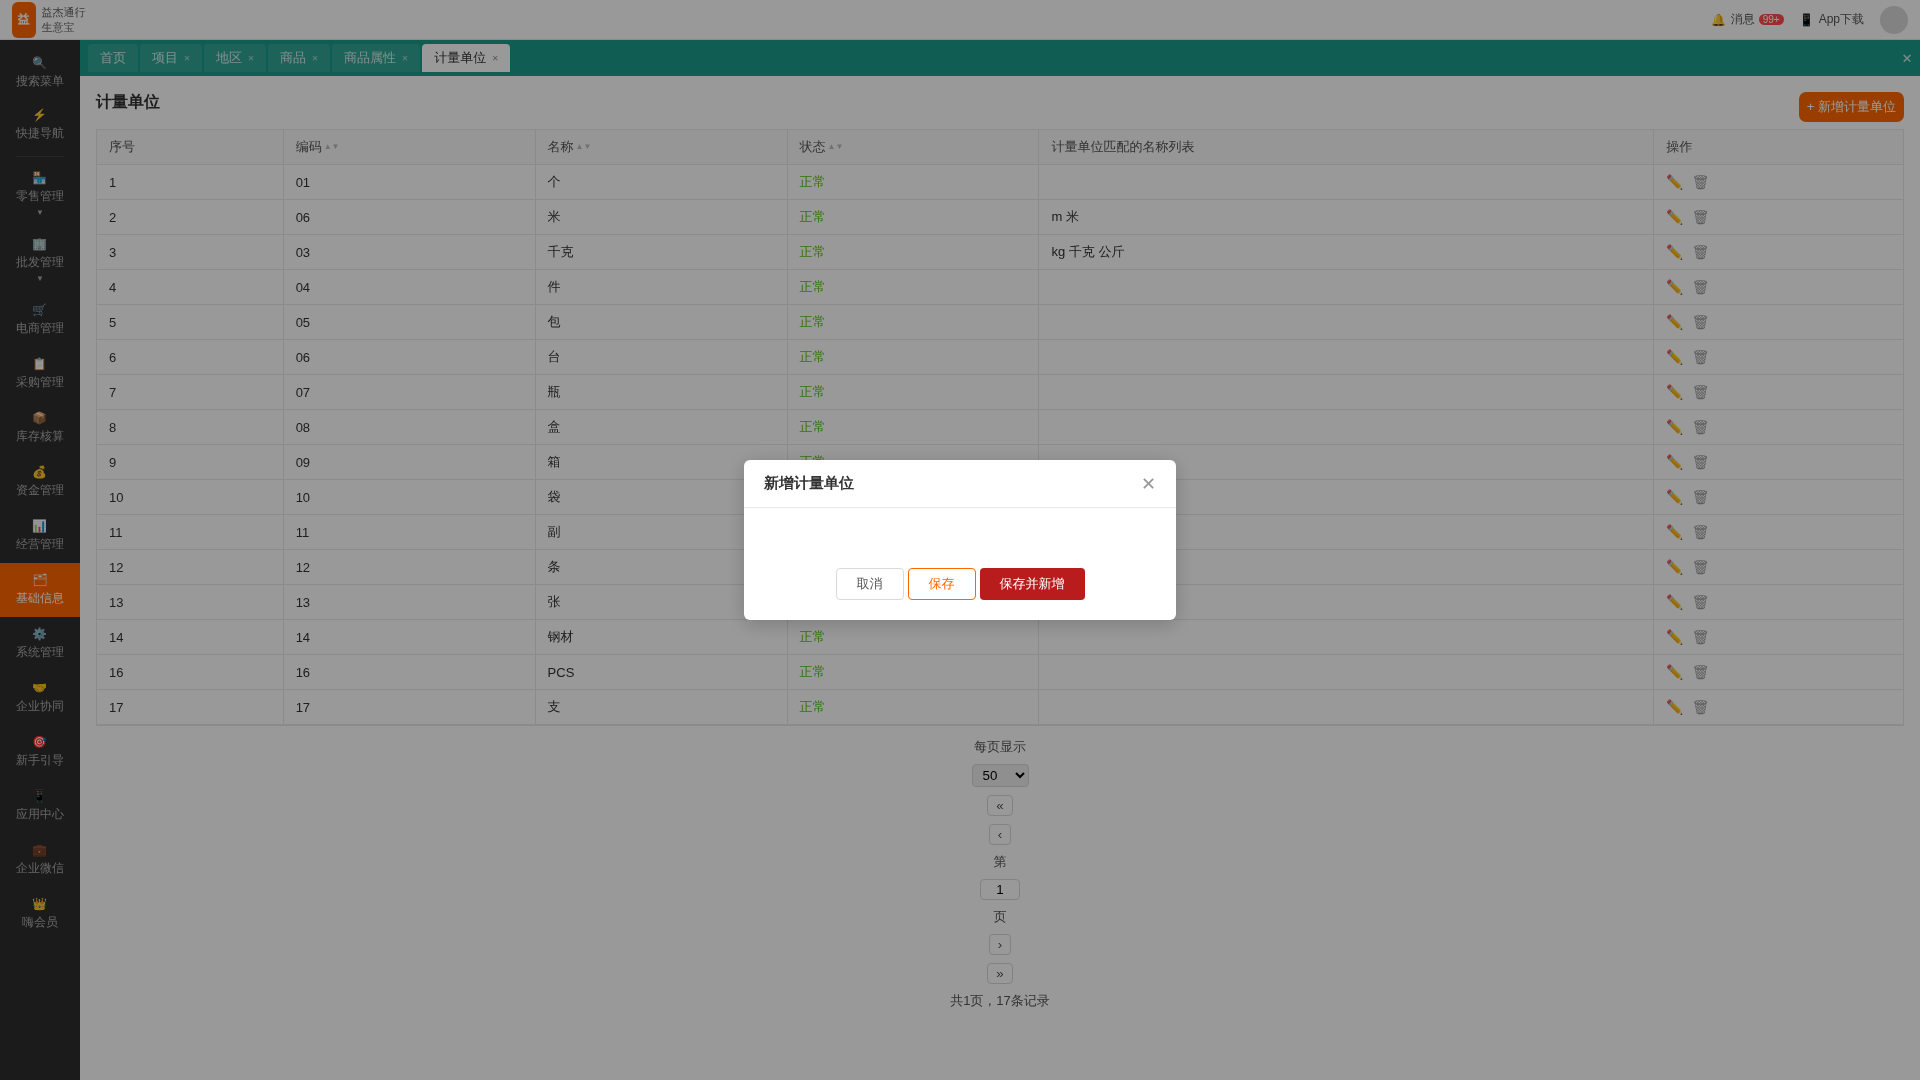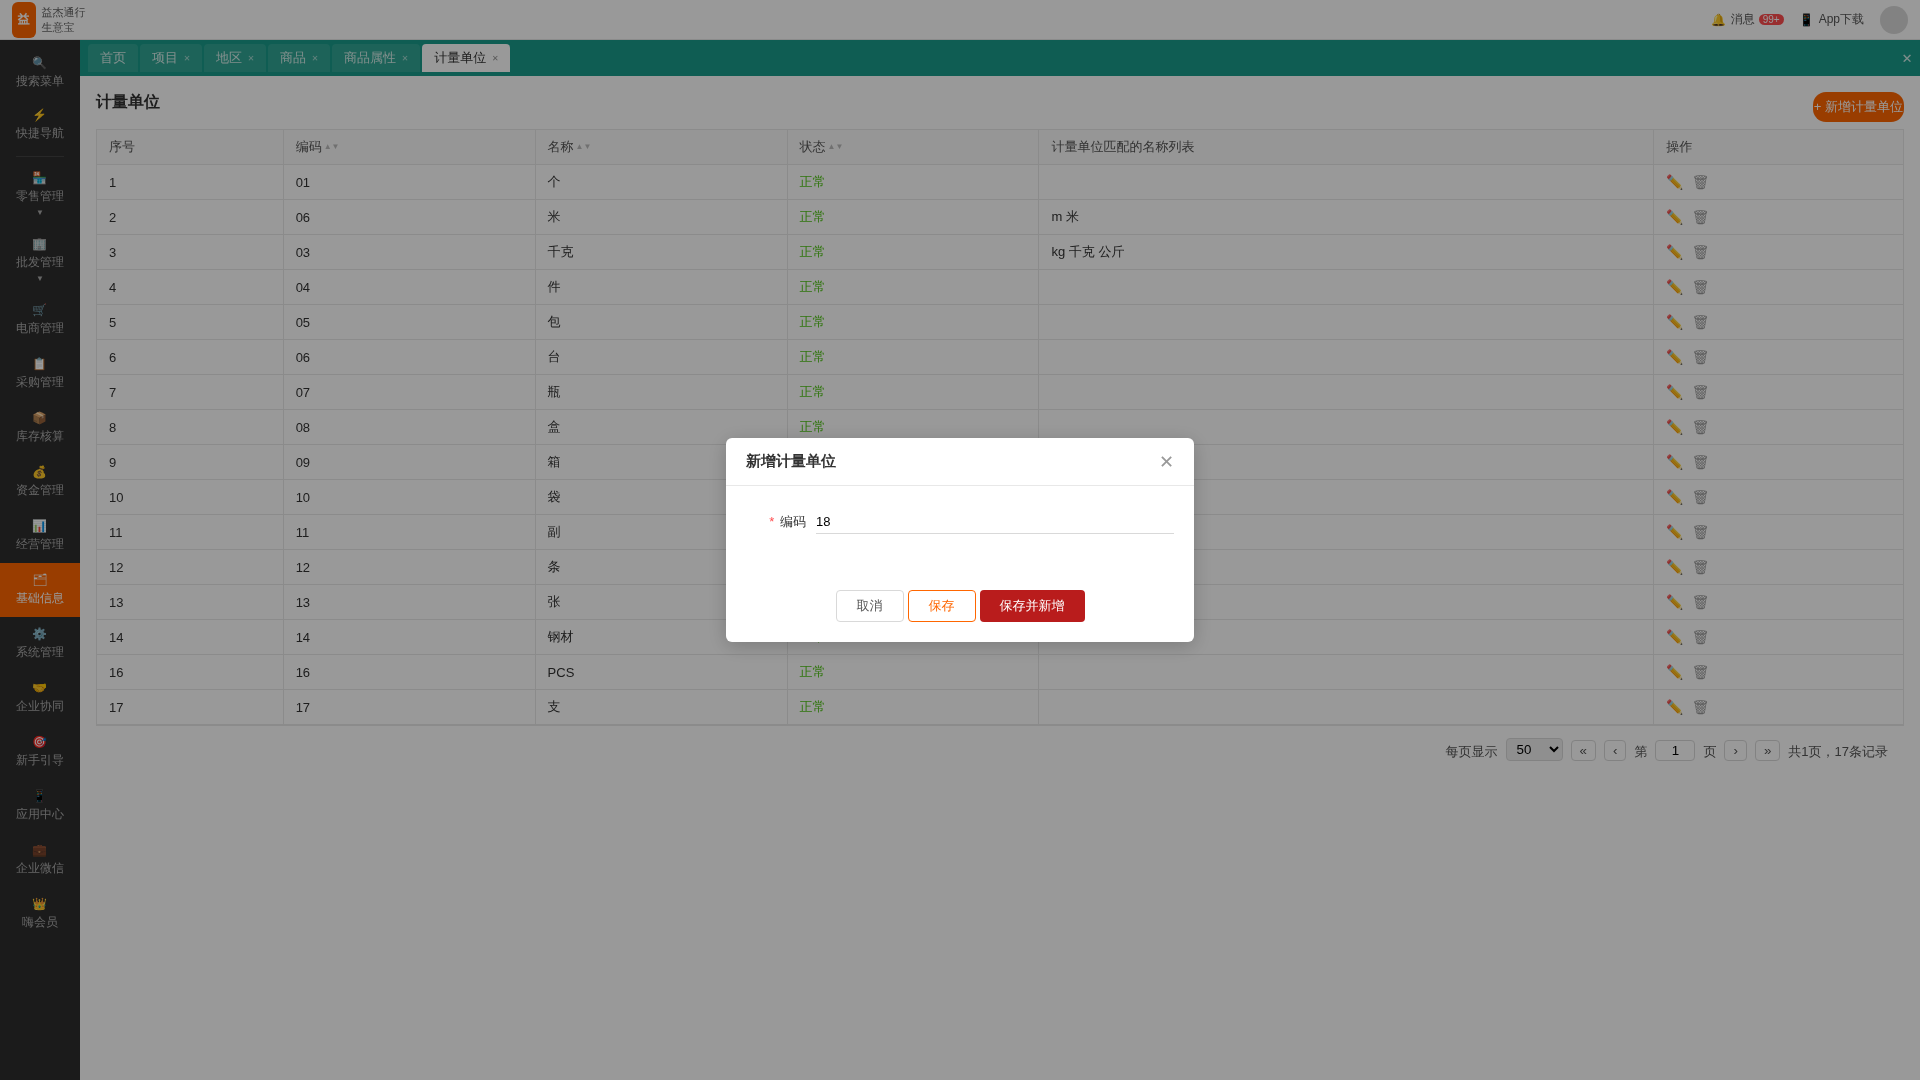--- a/index.html
+++ b/index.html
@@ -32,40 +32,40 @@
     .tab-bar { background: #1a9c8a; display: flex; align-items: center; height: 36px; padding: 0 8px; gap: 2px; font-family: Liberation Mono, monospace; }
     .tab { display: flex; align-items: center; gap: 6px; padding: 0 12px; height: 28px; border-radius: 4px 4px 0 0; cursor: pointer; font-size: 13px; color: rgba(255,255,255,0.8); background: rgba(255,255,255,0.1); }
     .tab.active { background: #fff; color: #333; border-radius: 4px 4px 0 0; }
     .tab .close { font-size: 10px; opacity: 0.7; cursor: pointer; }
     .tab.active .close { color: #666; }
     .tab-close-all { margin-left: auto; color: #fff; cursor: pointer; font-size: 16px; opacity: 0.8; }
 
     
     .page-content { flex: 1; background: #fff; padding: 16px; overflow-y: auto; position: relative; }
     .page-title { font-size: 16px; font-weight: bold; color: #333; margin-bottom: 16px; }
-    .add-btn { position: absolute; top: 16px; right: 16px; background: #ff6600; color: #fff; border: none; padding: 6px 1px; border-radius: 13px; cursor: pointer; font-size: 13px; }
+    .add-btn { position: absolute; top: 16px; right: 16px; background: #ff6600; color: #fff; border: none; padding: 6px 8px; border-radius: 7px; cursor: pointer; font-size: 13px; }
 
     
     table { width: 100%; border-collapse: collapse; font-size: 13px; }
     table th { background: #fafafa; border: 1px solid #e8e8e8; padding: 8px 12px; text-align: left; color: #555; font-weight: normal; white-space: nowrap; }
     table td { border: 1px solid #e8e8e8; padding: 8px 12px; color: #333; }
     .status-normal { color: #52c41a; }
     .action-btns { display: flex; gap: 8px; align-items: center; }
     .action-edit { color: #1890ff; cursor: pointer; font-size: 14px; }
     .action-delete { color: #999; cursor: pointer; font-size: 14px; }
 
     
-    .pagination { display: flex; align-items: flex-end; justify-content: flex-end; padding: 12px 16px; gap: 8px; font-size: 13px; color: #555; border-top: 1px solid #e8e8e8; }
+    .pagination { display: flex; align-items: center; justify-content: flex-end; padding: 12px 16px; gap: 8px; font-size: 13px; color: #555; border-top: 1px solid #e8e8e8; flex-direction: column; }
     .page-select { border: 1px solid #d9d9d9; border-radius: 4px; padding: 2px 6px; }
     .page-btn { border: 1px solid #d9d9d9; background: #fff; border-radius: 4px; padding: 2px 8px; cursor: pointer; color: #555; }
     .page-input { border: 1px solid #d9d9d9; border-radius: 4px; width: 40px; text-align: center; padding: 2px; }
 
     
     .modal-overlay { position: fixed; top: 0; left: 0; width: 100%; height: 100%; background: rgba(0,0,0,0.4); display: flex; align-items: center; justify-content: center; z-index: 1000; }
-    .modal { background: #fff; border-radius: 6px; width: 468px; padding: 0; box-shadow: 0 4px 20px rgba(0,0,0,0.2); }
+    .modal { background: #fff; border-radius: 6px; width: 432px; padding: 0; box-shadow: 0 4px 20px rgba(0,0,0,0.2); }
     .modal-header { padding: 14px 20px; border-bottom: 1px solid #e8e8e8; display: flex; align-items: center; justify-content: space-between; }
     .modal-title { font-size: 15px; font-weight: bold; color: #333; }
     .modal-close { cursor: pointer; color: #999; font-size: 18px; line-height: 1; }
     .modal-body { padding: 24px 20px; }
     .form-row { display: flex; align-items: center; margin-bottom: 20px; }
     .form-label { width: 60px; text-align: right; margin-right: 10px; color: #333; font-size: 13px; }
     .form-label .required { color: #ff4d4f; margin-right: 2px; }
     .form-input { flex: 1; border: none; border-bottom: 1px solid #d9d9d9; padding: 4px 0; font-size: 13px; outline: none; }
     .form-input.active-input { border-bottom: 2px solid #ff6600; }
     .form-input::placeholder { color: #bbb; }
@@ -463,27 +463,20 @@
   </div>
 </div>
 
 <div class="modal-overlay">
   <div class="modal">
     <div class="modal-header">
       <span class="modal-title">新增计量单位</span>
       <span class="modal-close">✕</span>
     </div>
     <div class="modal-body">
-      <div class="form-row">
-        <label class="form-label">
-          <span class="required">*</span>
-          <span>编码</span>
-        </label>
-        <input class="form-input" type="text" value="18" style="">
-      </div>
     </div>
     <div class="modal-footer">
       <button class="btn-cancel">取消</button>
       <button class="btn-save">保存</button>
       <button class="btn-save-new">保存并新增</button>
     </div>
   </div>
 </div>
 
 </body></html>

